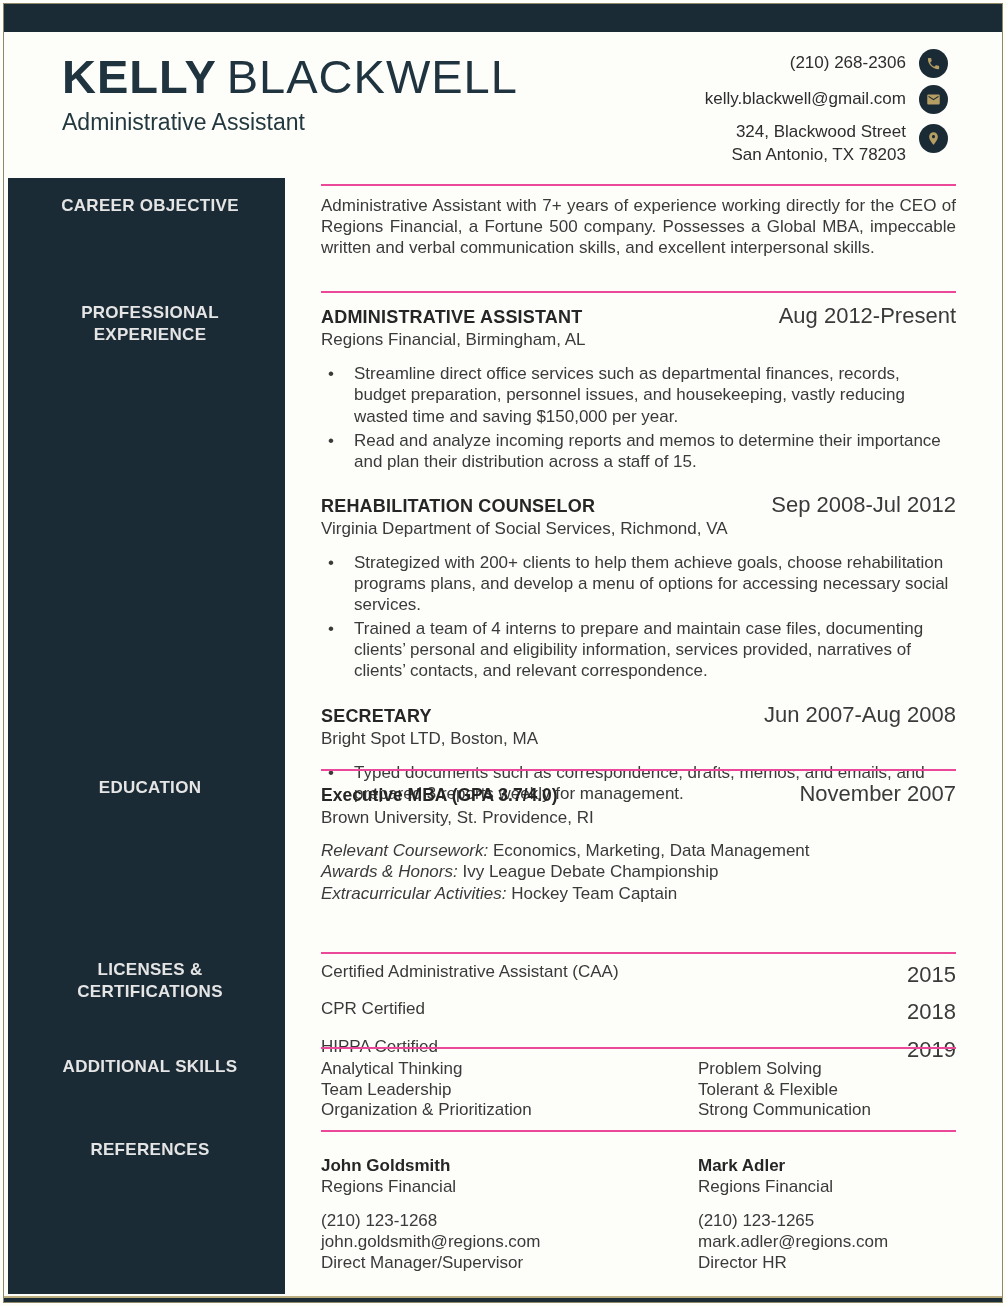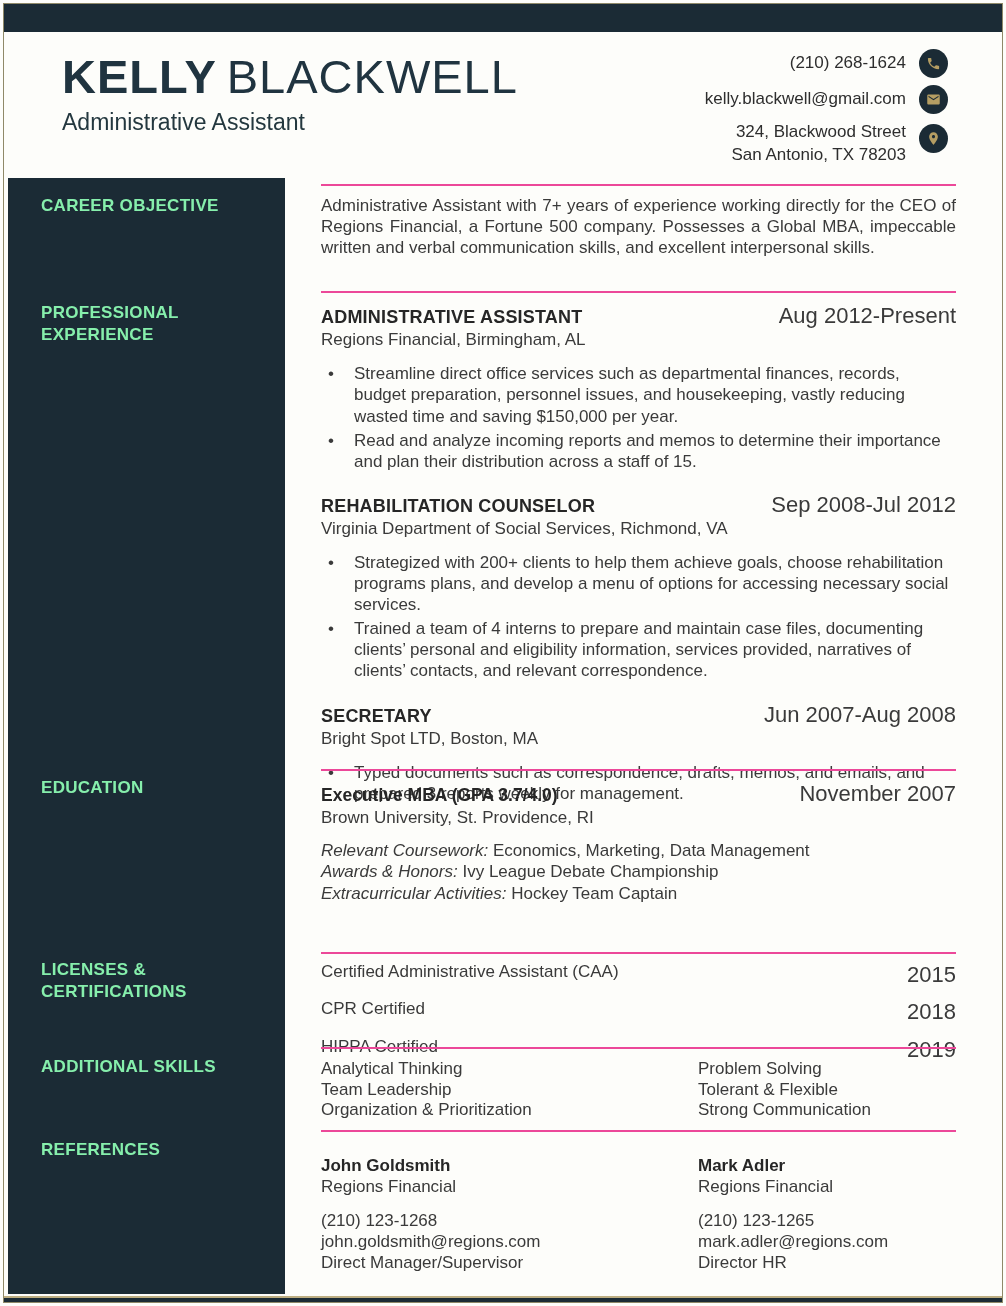--- a/index.html
+++ b/index.html
@@ -48,22 +48,22 @@
   }
   .contact-icon svg { width:15px; height:15px; fill:#b59e63; }
 
   
   .sidebar {
     position:absolute; left:8px; top:178px; width:277px; bottom:12px;
     background:#1b2b35;
   }
   .side-label {
     position:absolute; right:26px; width:218px;
-    text-align:left;
-    color:#86efac; font-weight:700; font-size:17px;
+    text-align:center;
+    color:#e5e5e5; font-weight:700; font-size:17px;
     line-height:1.28; letter-spacing:.3px;
   }
   .side-label.l-objective   { top:17px; }
   .side-label.l-experience  { top:124px; }
   .side-label.l-education   { top:599px; }
   .side-label.l-licenses    { top:781px; }
   .side-label.l-skills      { top:878px; }
   .side-label.l-references  { top:961px; }
 
   
@@ -115,21 +115,21 @@
 
   <div class="name-block">
     <div class="name-line">
       <span class="name-first">KELLY</span><span class="name-last">BLACKWELL</span>
     </div>
     <div class="job-subtitle">Administrative Assistant</div>
   </div>
 
   <div class="contact-block">
     <div class="contact-row">
-      <div class="contact-text">(210) 268-1624</div>
+      <div class="contact-text">(210) 268-2306</div>
       <div class="contact-icon">
         <svg viewBox="0 0 24 24">
             <path d="M6.62 10.79c1.44 2.83 3.76 5.14 6.59 6.59l2.2-2.2c.27-.27.67-.36 1.02-.24 1.12.37 2.33.57 3.57.57.55 0 1 .45 1 1V20c0 .55-.45 1-1 1-9.39 0-17-7.61-17-17 0-.55.45-1 1-1h3.5c.55 0 1 .45 1 1 0 1.25.2 2.45.57 3.57.11.35.03.74-.25 1.02l-2.2 2.2z"></path>
           </svg>
       </div>
     </div>
     <div class="contact-row">
       <div class="contact-text">kelly.blackwell@gmail.com</div>
       <div class="contact-icon">
         <svg viewBox="0 0 24 24">

